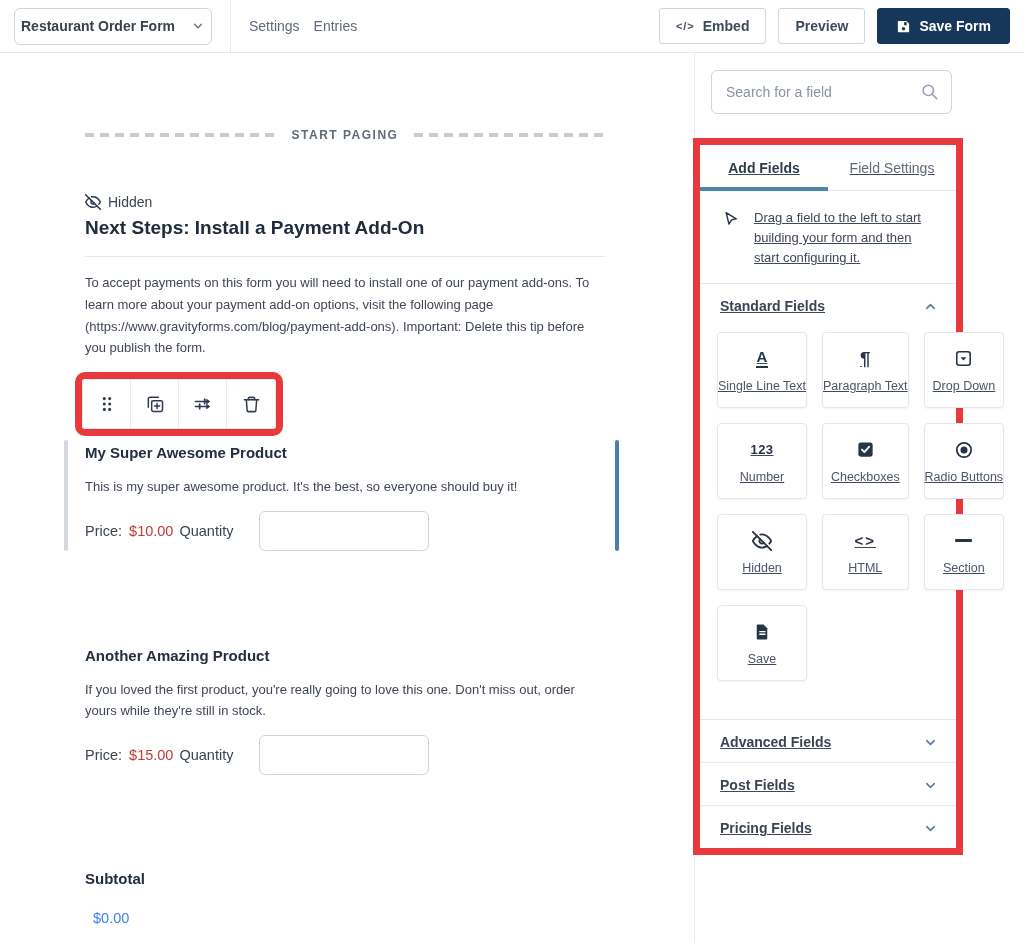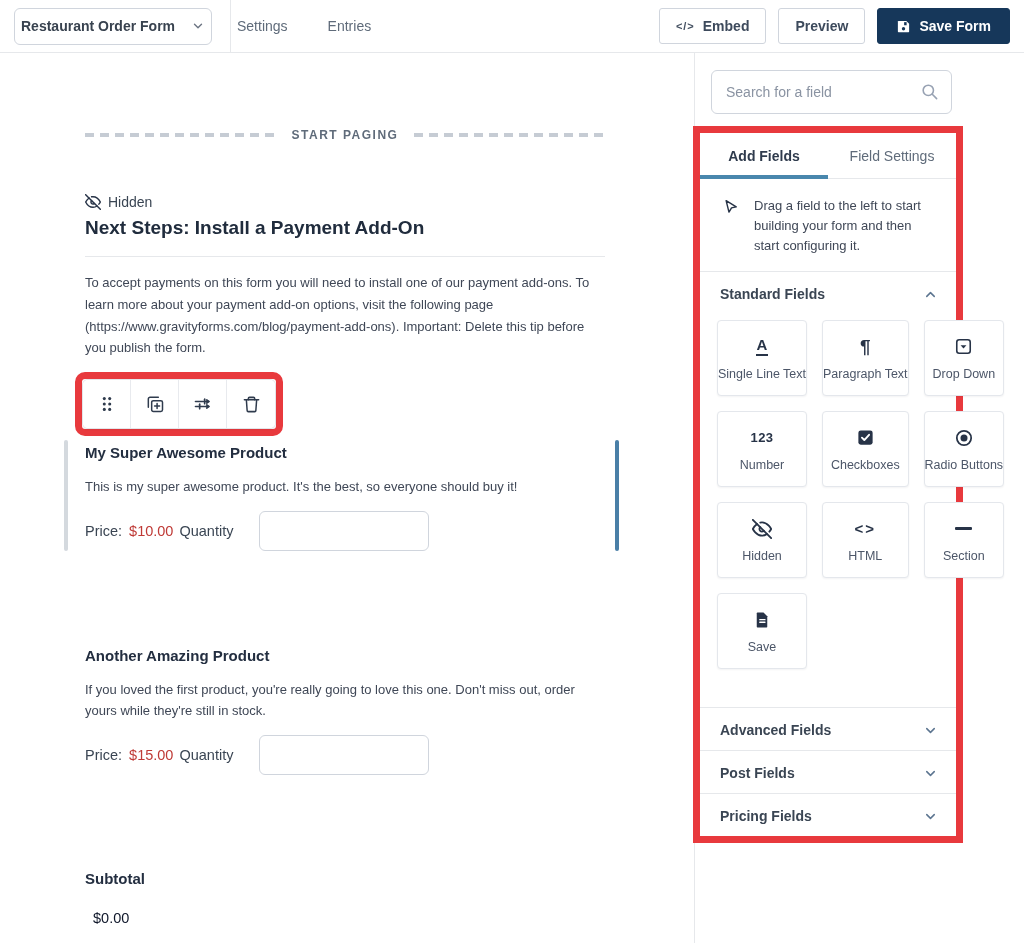--- a/index.html
+++ b/index.html
@@ -7,21 +7,21 @@
               font-family:"Liberation Sans", sans-serif; color:#3d4a5c; }
 
   
   .header { height:53px; display:flex; align-items:center; padding:0 14px;
             border-bottom:1px solid #e6e8eb; background:#fff; }
   .form-switcher { width:198px; height:37px; border:1px solid #d0d5dd; border-radius:6px;
                    display:flex; align-items:center; justify-content:space-between;
                    padding:0 6px; background:#fff; cursor:pointer; }
   .form-switcher .label { font-size:14px; font-weight:700; color:#38424f; }
   .hdr-divider { width:1px; align-self:stretch; background:#e6e8eb; margin-left:18px; }
-  .hdr-nav { display:flex; gap:40px; margin-left:6px; }
+  .hdr-nav { display:flex; gap:14px; margin-left:18px; }
   .hdr-nav a { font-size:14px; color:#5f6b7a; text-decoration:none; cursor:pointer; }
   .hdr-right { margin-left:auto; display:flex; gap:12px; align-items:center; }
   .btn { height:36px; border:1px solid #d0d5dd; border-radius:3px; background:#fff;
          font-size:14px; font-weight:600; color:#3d4a5c; padding:0 16px;
          display:flex; align-items:center; gap:8px; cursor:pointer;
          font-family:"Liberation Sans", sans-serif; }
   .btn .code-glyph { font-size:11px; font-weight:700; color:#445061; letter-spacing:1px; }
   .btn-save { background:#16375a; border-color:#16375a; color:#fff; padding:0 18px; }
 
   
@@ -62,33 +62,33 @@
   .product h3, .subtotal h3 { font-size:15px; font-weight:700; color:#232e40; }
   .product .desc { margin-top:16px; font-size:13px; color:#3f4756; line-height:1.6; }
   .price-row { margin-top:13px; display:flex; align-items:center; font-size:14.5px; color:#3a4553; }
   .price { color:#bf3a36; margin:0 6px 0 7px; }
   .qty-label { margin-right:26px; }
   .qty-input { width:170px; height:40px; border:1px solid #d0d5dd; border-radius:6px;
                font-size:14px; padding:0 10px; font-family:"Liberation Sans",sans-serif; }
   .product-gap { height:88px; }
 
   .subtotal { margin-top:95px; }
-  .subtotal .value { margin-top:23px; font-size:14.5px; color:#0f172a; padding-left:8px; }
+  .subtotal .value { margin-top:23px; font-size:14.5px; color:#3b82f6; padding-left:8px; }
 
   
   .sidebar { width:272px; border-left:1px solid #e6e8eb; background:#fff; }
   .search-wrap { margin:17px 14px 0 16px; position:relative; }
   .search-input { width:100%; height:44px; border:1px solid #d0d5dd; border-radius:6px;
                   padding:0 40px 0 14px; font-size:14px; color:#3d4a5c;
                   font-family:"Liberation Sans",sans-serif; }
   .search-input::placeholder { color:#8a93a2; }
   .search-icon { position:absolute; right:13px; top:12px; color:#98a2b3; }
 
-  .sidebar-anno { margin:12px 3px 0 -2px; border:7px solid #e8393d; border-radius:0;
-                  background:#fff; }
+  .sidebar-anno { margin:24px 3px 0 -2px; border:7px solid #e8393d; border-radius:0;
+                  background:#fff;text-decoration:underline; }
   .tabs { display:flex; border-bottom:1px solid #e6e8eb; }
   .tab { flex:1; height:45px; display:flex; align-items:center; justify-content:center;
          font-size:14px; color:#5f6b7a; cursor:pointer; position:relative; }
   .tab.active { color:#2f3b4d; font-weight:600; }
   .tab.active::after { content:""; position:absolute; left:0; right:0; bottom:-1px;
                        height:4px; background:#4987ad; }
 
   .hint { display:flex; gap:14px; padding:17px 18px 15px 22px;
           border-bottom:1px solid #e6e8eb; }
   .hint svg { flex:none; color:#273347; margin-top:2px; }

